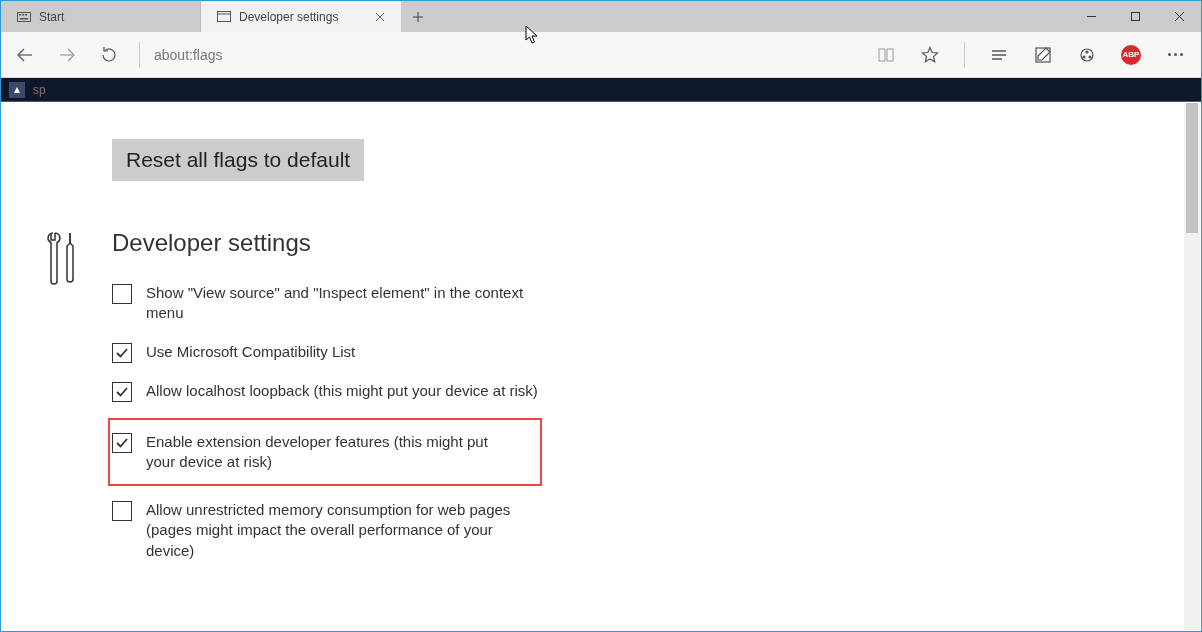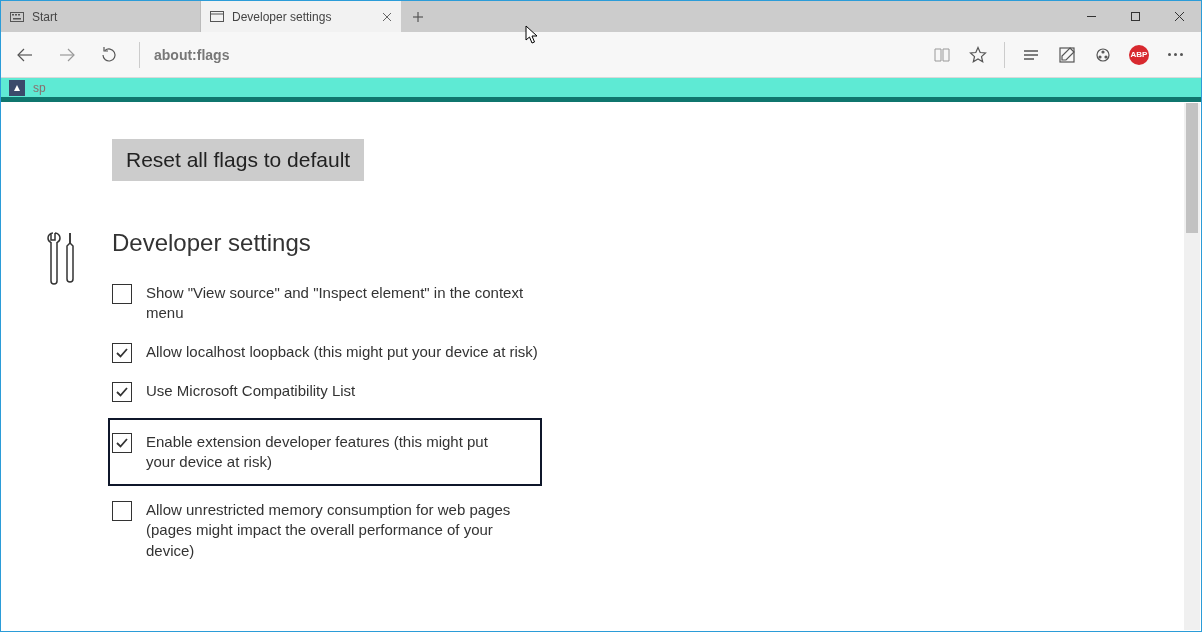--- a/index.html
+++ b/index.html
@@ -1,58 +1,58 @@
 <!DOCTYPE html>
 <html><head>
 <meta charset="utf-8">
 <style>
 * { margin: 0; padding: 0; box-sizing: border-box; }
 body { font-family: "Segoe UI", Tahoma, sans-serif; background: #fff; font-size: 14px; color: #333; width: 1202px; height: 632px; overflow: hidden; border: 1px solid #2b9cd8; position: relative; }
 
 
 .titlebar { height: 31px; background: #cccccc; display: flex; align-items: stretch; }
-.tab { display: flex; align-items: center; padding: 0 9px; gap: 8px; font-size: 12px; color: #444; position: relative; }
+.tab { display: flex; align-items: center; padding: 0 16px; gap: 8px; font-size: 12px; color: #444; position: relative; }
 .tab-inactive { background: #cccccc; width: 200px; border-right: 1px solid #bbb; }
 .tab-active { background: #f2f2f2; width: 200px; }
 .tab .close { margin-left: auto; color: #666; font-size: 14px; cursor: pointer; }
 .new-tab { width: 34px; display: flex; align-items: center; justify-content: center; color: #555; font-size: 18px; cursor: pointer; }
 .win-controls { margin-left: auto; display: flex; }
 .win-btn { width: 44px; display: flex; align-items: center; justify-content: center; color: #333; cursor: pointer; }
 .win-btn svg { stroke: #333; }
 
 .tab-icon { width: 14px; height: 12px; display: inline-flex; align-items: center; justify-content: center; }
 
 
 .navbar { height: 46px; background: #f7f7f7; border-bottom: 1px solid #d9d9d9; display: flex; align-items: center; padding: 0 6px; gap: 6px; }
 .nav-btn { width: 36px; height: 36px; display: flex; align-items: center; justify-content: center; color: #555; cursor: pointer; border-radius: 2px; }
 .nav-btn svg { display: block; }
 .addr-sep { width: 1px; height: 26px; background: #ccc; margin: 0 6px; }
-.addr { flex: 1; color: #777; font-size: 14px; padding-left: 2px; font-weight: bold; }
-.right-icons { display: flex; align-items: center; gap: 4px; margin-right: 4px; }
+.addr { flex: 1; color: #777; font-size: 14px; padding-left: 2px; }
+.right-icons { display: flex; align-items: center; gap: 12px; margin-right: 4px; }
 .right-sep { width: 1px; height: 26px; background: #ccc; margin: 0 6px; }
 .icon-btn { width: 32px; height: 32px; display: flex; align-items: center; justify-content: center; cursor: pointer; }
 .abp { width: 20px; height: 20px; border-radius: 50%; background: #d8292f; color: #fff; font-size: 8px; font-weight: bold; display: flex; align-items: center; justify-content: center; }
 .dots { display: flex; gap: 3px; }
 .dots span { width: 3px; height: 3px; background: #555; border-radius: 50%; }
 
 
-.hintbar { height: 24px; background: #5eead4; border-bottom: 5px solid #0f766e; display: flex; align-items: center; padding: 0 8px; gap: 8px; font-size: 12px; }
+.hintbar { height: 24px; background: #0f172a; border-bottom: 1px solid #0f766e; display: flex; align-items: center; padding: 0 8px; gap: 8px; font-size: 12px; }
 .hintbar .hicon { width: 16px; height: 16px; background: #3b4a6b; display: inline-flex; align-items: center; justify-content: center; color: #fff; font-size: 10px; }
 .hintbar .htext { color: #8a6d6d; }
 
 
 .viewport { position: absolute; top: 102px; left: 1px; right: 1px; bottom: 1px; overflow: hidden; background: #fff; }
 .content { padding: 36px 0 0 36px; }
 .reset-btn { background: #cccccc; border: none; padding: 9px 14px; font-size: 21px; color: #222; cursor: pointer; margin-left: 74px; }
 .section { display: flex; margin-top: 48px; }
 .section-icon { width: 74px; flex-shrink: 0; padding-left: 4px; }
 .section-body { max-width: 430px; }
 .section-title { font-size: 24px; font-weight: 300; color: #333; margin-bottom: 26px; }
 .opt { display: flex; gap: 14px; margin-bottom: 18px; align-items: flex-start; }
-.opt.highlighted { border: 2px solid #0f172a; padding: 12px 26px 12px 2px; margin-left: -4px; margin-bottom: 14px; margin-top: -2px; }
+.opt.highlighted { border: 2px solid #ef4444; padding: 12px 26px 12px 2px; margin-left: -4px; margin-bottom: 14px; margin-top: -2px; }
 .chk { width: 20px; height: 20px; border: 1.5px solid #333; flex-shrink: 0; display: flex; align-items: center; justify-content: center; cursor: pointer; margin-top: 1px; }
 .chk svg { display: none; }
 .chk.checked svg { display: block; }
 .opt-label { font-size: 15px; color: #333; line-height: 1.35; }
 
 
 .scrollbar { position: absolute; top: 102px; right: 1px; width: 16px; bottom: 1px; background: #f0f0f0; }
 .scroll-thumb { position: absolute; top: 0; left: 2px; right: 2px; height: 130px; background: #c2c2c2; }
 
 .cursor { position: absolute; pointer-events: none; z-index: 1000; }
@@ -208,29 +208,29 @@
             <div class="opt">
               <div class="chk"></div>
               <div class="opt-label">Show "View source" and "Inspect element" in the context menu</div>
             </div>
             <div class="opt">
               <div class="chk checked">
                 <svg width="14" height="14" viewBox="0 0 14 14">
                   <polyline points="2,7 5.5,10.5 12,3" fill="none" stroke="#333" stroke-width="1.8"></polyline>
                 </svg>
               </div>
-              <div class="opt-label">Allow localhost loopback (this might put your device at risk)</div>
+              <div class="opt-label">Use Microsoft Compatibility List</div>
             </div>
             <div class="opt">
               <div class="chk checked">
                 <svg width="14" height="14" viewBox="0 0 14 14">
                   <polyline points="2,7 5.5,10.5 12,3" fill="none" stroke="#333" stroke-width="1.8"></polyline>
                 </svg>
               </div>
-              <div class="opt-label">Use Microsoft Compatibility List</div>
+              <div class="opt-label">Allow localhost loopback (this might put your device at risk)</div>
             </div>
             <div class="opt highlighted">
               <div class="chk checked">
                 <svg width="14" height="14" viewBox="0 0 14 14">
                   <polyline points="2,7 5.5,10.5 12,3" fill="none" stroke="#333" stroke-width="1.8"></polyline>
                 </svg>
               </div>
               <div class="opt-label">Enable extension developer features (this might put your device at risk)</div>
             </div>
             <div class="opt">

